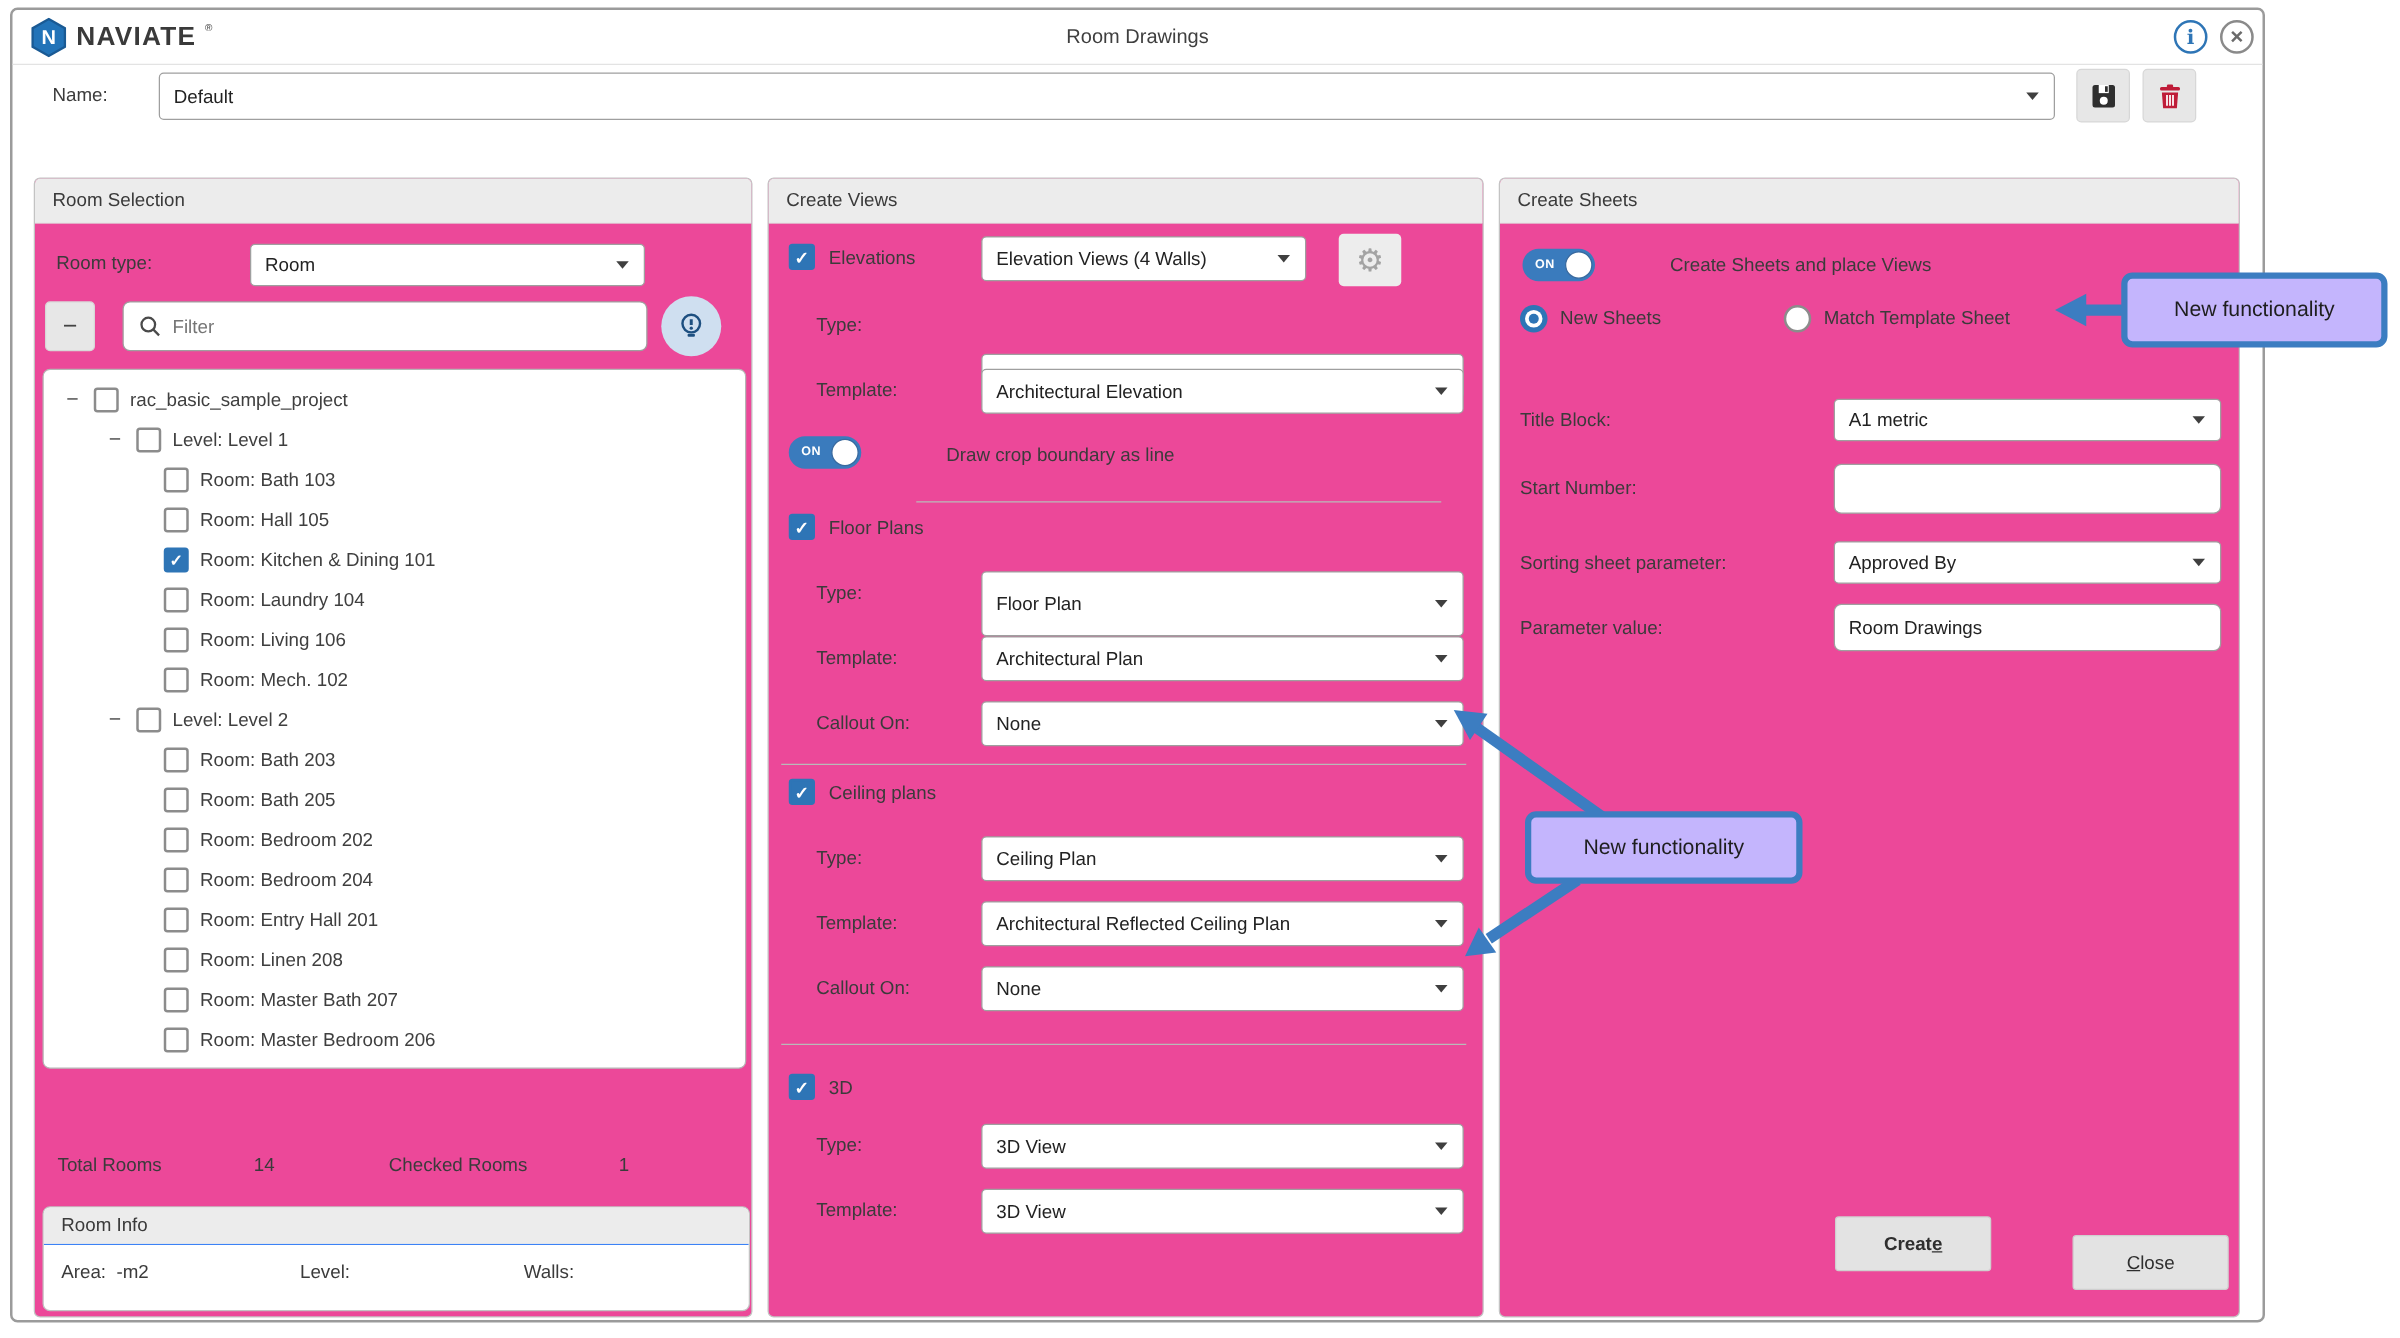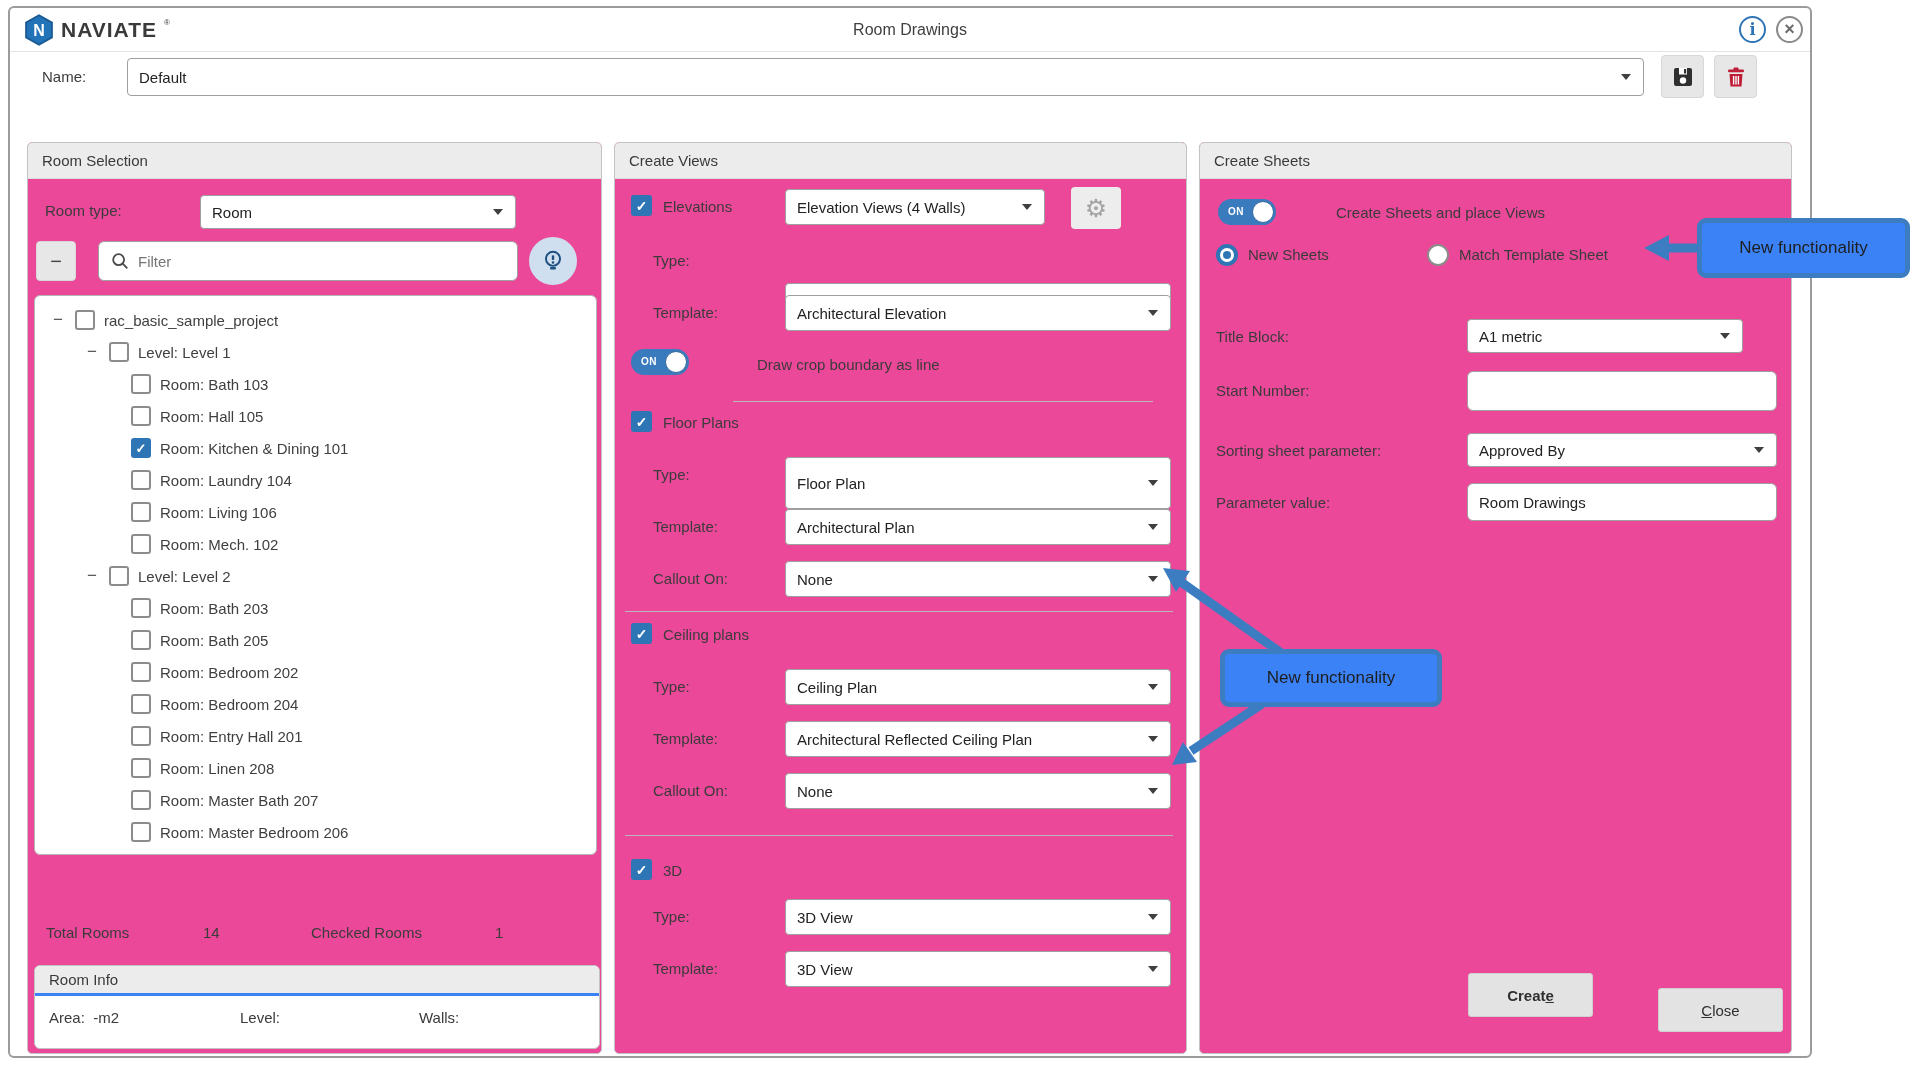--- a/index.html
+++ b/index.html
@@ -69,32 +69,32 @@
   .tree-row .expander { width:26px; text-align:left; padding-left:4px; color:#555; font-size:17px; cursor:pointer; }
   .tree-row .tcb { width:20px; height:20px; border:2px solid #8c8c8c; border-radius:3px; background:#fff;
                    margin-right:9px; flex:0 0 auto; cursor:pointer; }
   .tree-row .tcb.checked { background:#2e75b6; border-color:#2e75b6; display:flex; align-items:center;
                            justify-content:center; color:#fff; font-size:13px; font-weight:bold; }
   .ind0 { padding-left:14px; } .ind1 { padding-left:48px; } .ind2 { padding-left:96px; }
 
   
   .room-info { position:absolute; left:6px; top:822px; width:566px; height:84px; border:1px solid #c3c3c3;
                border-radius:6px; background:#fff; }
-  .room-info .ri-header { height:30px; background:#ececec; border-bottom:3px solid #3b82f6; display:flex;
+  .room-info .ri-header { height:30px; background:#ececec; border-bottom:1px solid #3b82f6; display:flex;
                           align-items:center; padding-left:14px; font-size:15px; color:#3a3a3a;
                           border-radius:5px 5px 0 0; }
 
   
   .btn { position:absolute; width:125px; height:44px; background:#e3e3e3; border:1px solid #cfcfcf;
          border-radius:3px; display:flex; align-items:center; justify-content:center; font-size:15px;
          color:#2f2f2f; cursor:pointer; }
   .btn .mn { text-decoration:underline; }
 
   
-  .callout { position:absolute; background:#3b82f6; border:5px solid #3c7dc1; border-radius:9px; z-index:11;
+  .callout { position:absolute; background:#c4b5fd; border:5px solid #3c7dc1; border-radius:9px; z-index:11;
              display:flex; align-items:center; justify-content:center; font-size:17px; color:#1e1e1e; }
   .arrows { position:absolute; left:0; top:0; width:1920px; height:1070px; z-index:10; pointer-events:none; }
 
   .bulb-btn { position:absolute; width:48px; height:48px; border-radius:50%; background:#cfdff0;
               display:flex; align-items:center; justify-content:center; cursor:pointer; }
   .gear-btn { position:absolute; width:50px; height:42px; background:#ededed; border-radius:4px;
               display:flex; align-items:center; justify-content:center; cursor:pointer; }
   .gear-glyph { font-family:"DejaVu Sans", sans-serif; font-size:25px; color:#a3a3a3; line-height:1; }
   .search-icon-wrap { margin-right:8px; display:flex; align-items:center; }
 </style>
@@ -367,21 +367,21 @@
         <span class="knob"></span>
       </div>
       <span class="row-lbl" style="left:136px; top:52px;">Create Sheets and place Views</span>
 
       <span class="radio sel" style="left:16px; top:101px;"></span>
       <span class="row-lbl" style="left:48px; top:94px;">New Sheets</span>
       <span class="radio unsel" style="left:227px; top:101px;"></span>
       <span class="row-lbl" style="left:259px; top:94px;">Match Template Sheet</span>
 
       <span class="row-lbl" style="left:16px; top:176px;">Title Block:</span>
-      <div class="combo" style="left:267px; top:176px; width:276px; height:34px;">
+      <div class="combo" style="left:267px; top:176px; width:310px; height:34px;">
         <span>A1 metric</span>
         <span class="caret"></span>
       </div>
 
       <span class="row-lbl" style="left:16px; top:230px;">Start Number:</span>
       <div class="textbox" style="left:267px; top:228px; width:310px; height:40px; border-radius:6px;">
         <input class="raw" value="" style="">
       </div>
 
       <span class="row-lbl" style="left:16px; top:290px;">Sorting sheet parameter:</span>

